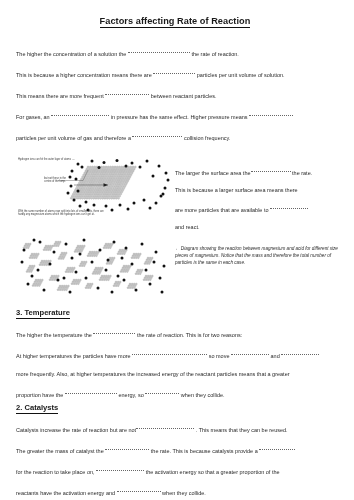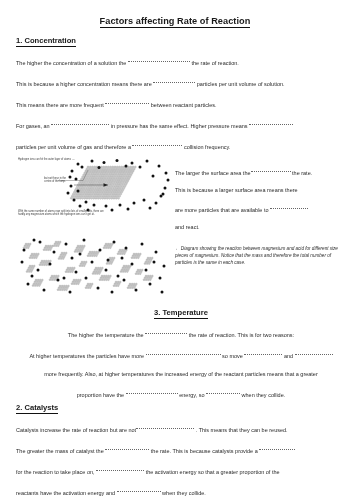--- a/index.html
+++ b/index.html
@@ -84,21 +84,21 @@
     position: absolute;
     left: 175px;
     top: 245px;
     width: 172px;
     font-size: 4.6px;
     line-height: 1.55;
     font-style: italic;
     color: #2a2a2a;
   }
 
-  .sec3 { position: absolute; left: 16px; top: 308px; width: 330px; text-align: center; }
+  .sec3 { position: absolute; left: 16px; top: 308px; width: 330px; }
   .sec3 .body-line { margin-top: 12.5px; }
 
   .sec4 { position: absolute; left: 16px; top: 403px; width: 330px; }
   .sec4 .body-line { margin-top: 12.5px; }
 
   .micro-label {
     position: absolute;
     font-size: 2.6px;
     line-height: 1.25;
     color: #3a3a3a;
@@ -106,21 +106,20 @@
   }
 </style>
 </head>
 <body>
 
 <div class="page">
 
   <h1 class="doc-title"><span class="u">Factors affecting Rate of Reaction</span></h1>
 
   <div class="sec1">
-    <div class="section-heading"><span class="u">1. Concentration</span></div>
     <div class="body-line">The higher the concentration of a solution the <span class="blank" style="width: 62px;"></span> the rate of reaction.</div>
     <div class="body-line">This is because a higher concentration means there are <span class="blank" style="width: 42px;"></span> particles per unit volume of solution.</div>
     <div class="body-line">This means there are more frequent <span class="blank" style="width: 44px;"></span> between reactant particles.</div>
     <div class="body-line">For gases, an <span class="blank" style="width: 58px;"></span> in pressure has the same effect. Higher pressure means <span class="blank" style="width: 44px;"></span></div>
     <div class="body-line">particles per unit volume of gas and therefore a <span class="blank" style="width: 50px;"></span> collision frequency.</div>
   </div>
 
 
   <div class="diagram-wrap">
     <svg width="160" height="152" viewBox="0 0 160 152">

